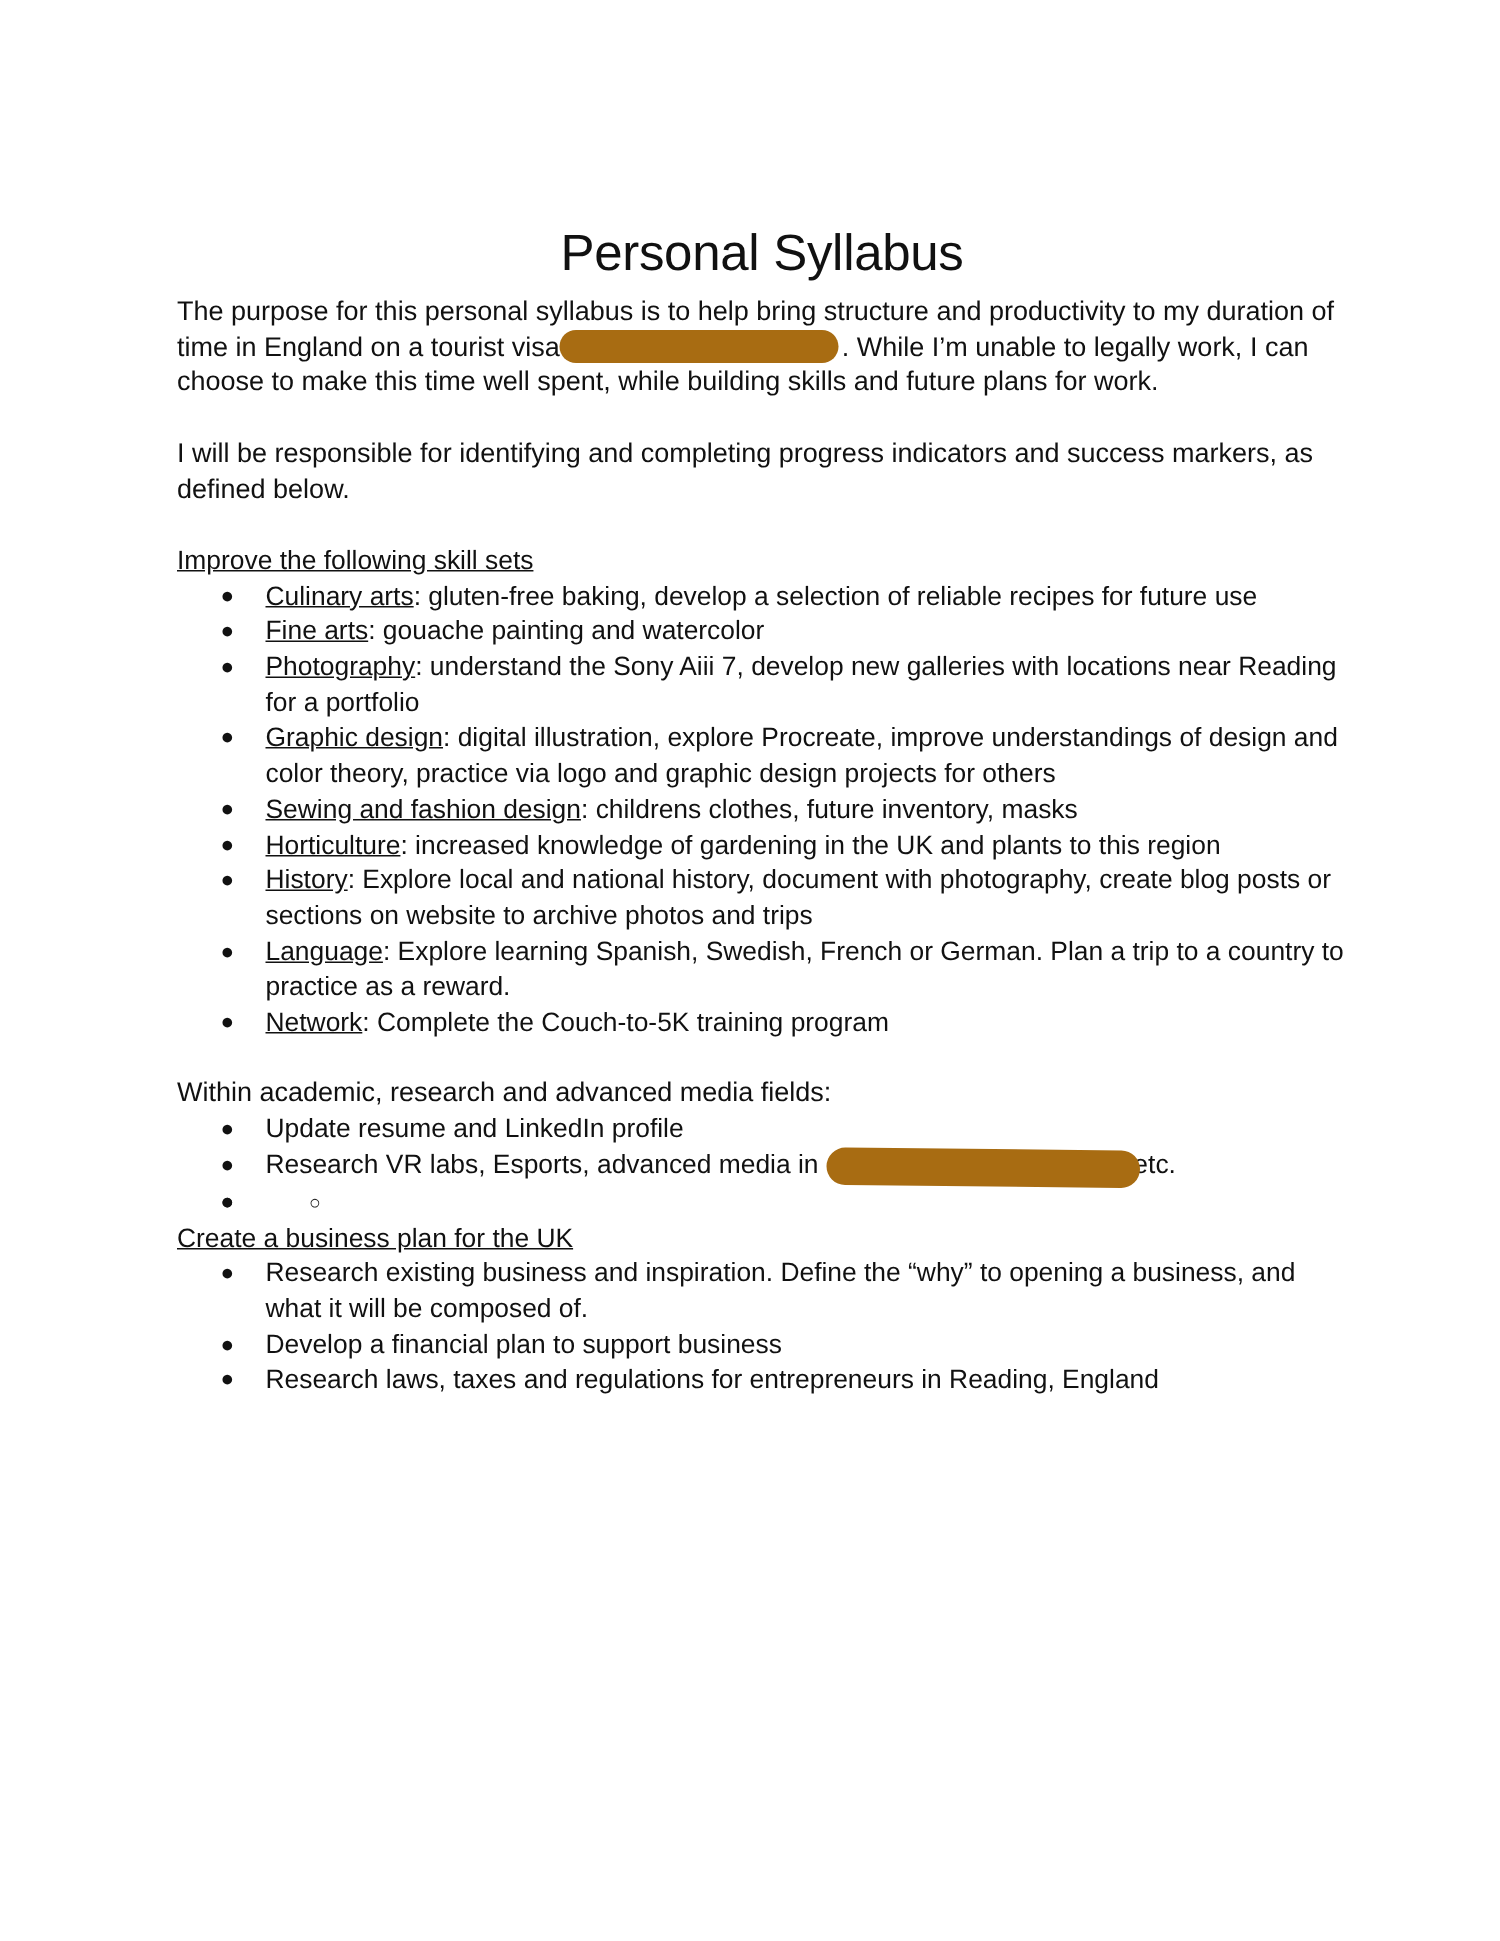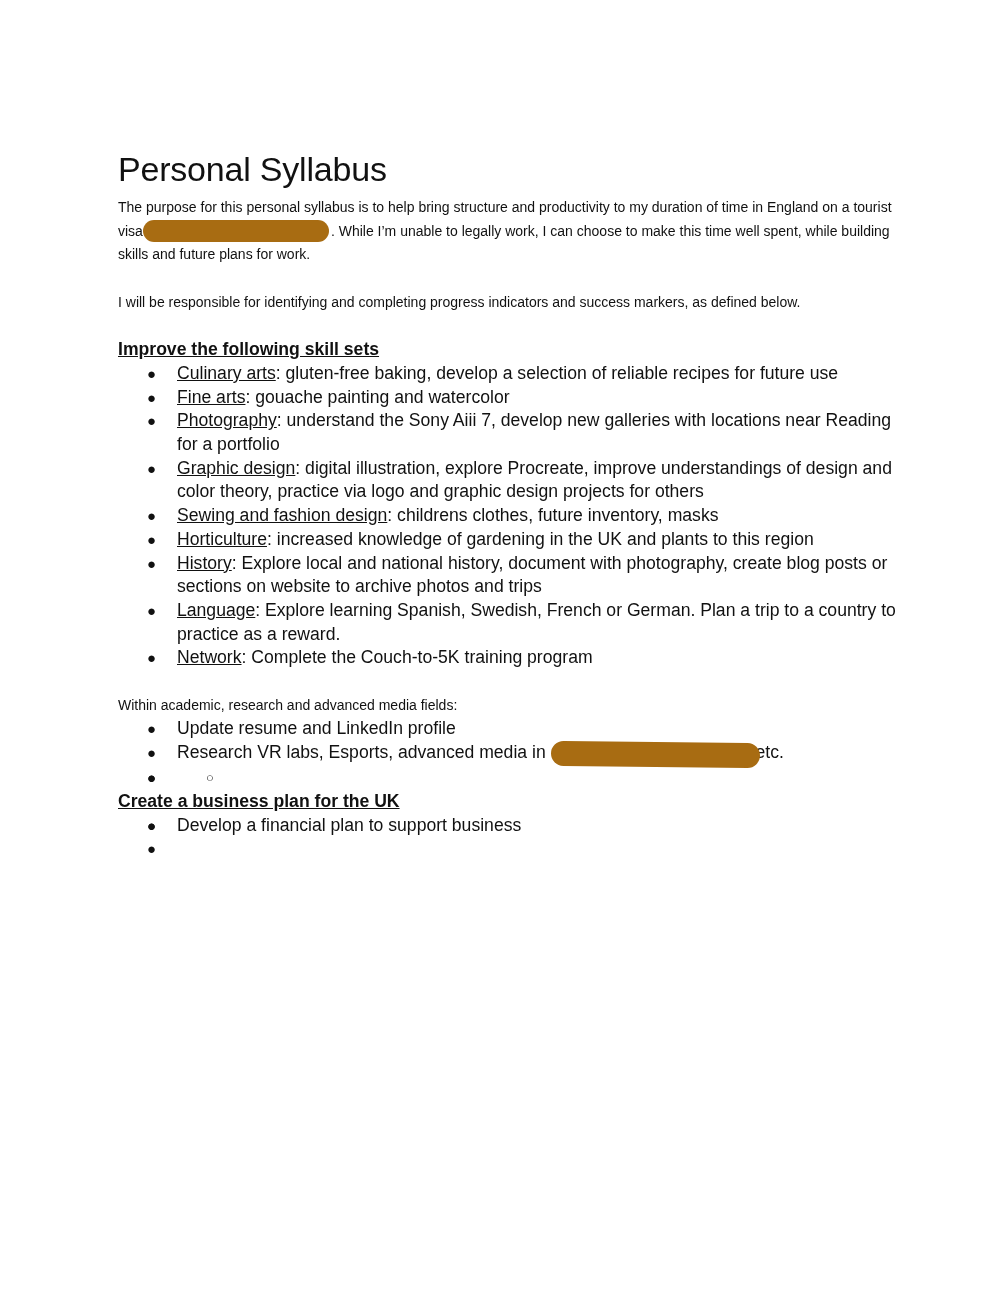--- a/index.html
+++ b/index.html
@@ -1,22 +1,22 @@
 <!DOCTYPE html>
 <html><head>
 <meta charset="utf-8">
 <style>
   html, body { margin: 0; padding: 0; background: #ffffff; }
   body { width: 1000px; height: 1294px; position: relative; overflow: hidden;
          font-family: "Liberation Sans", sans-serif; color: #111111; }
   .page { position: absolute; left: 118px; top: 148px; width: 780px; }
-  .title { font-size: 34px; font-weight: normal; margin: 0 0 6px 0; line-height: 42px; letter-spacing: -0.2px; }
-  p, .line { font-size: 14px; line-height: 23.7px; margin: 0; }
+  .title { font-size: 34px; font-weight: normal; margin: 0 0 6px 0; line-height: 42px; letter-spacing: -0.2px; text-align: center; }
+  p, .line { font-size: 18px; line-height: 23.7px; margin: 0; }
   .para { margin-bottom: 23.7px; }
-  .heading { font-weight: bold; text-decoration: underline; font-size: 17.6px; line-height: 23.7px; margin: 0; }
+  .heading { font-weight: normal; text-decoration: underline; font-size: 17.6px; line-height: 23.7px; margin: 0; }
   ul { list-style: none; margin: 0; padding: 0; }
   li { position: relative; padding-left: 59px; font-size: 17.6px; line-height: 23.7px; }
   li .bullet { position: absolute; left: 29px; top: 0; font-size: 15px; }
   li.sub { padding-left: 118px; }
   li.sub .bullet { left: 88px; font-size: 13px; }
   .term { text-decoration: underline; }
   .section { margin-bottom: 23.7px; }
   .redact { display: inline-block; background: #a86c12; border-radius: 11px; vertical-align: middle; }
   .redact-1 { width: 186px; height: 22px; margin-left: 0; margin-right: 2px; transform: translateY(-1px); }
   .redact-2 { width: 209px; height: 25px; margin-right: -4px; transform: translateY(1px) rotate(0.6deg); border-radius: 13px; }
@@ -54,18 +54,18 @@
       <li><span class="bullet">●</span><span>Research VR labs, Esports, advanced media in </span><span class="redact redact-2"></span><span>etc.</span></li>
       <li><span class="bullet">●</span></li>
       <li><span class="bullet">●</span></li>
       <li class="sub"><span class="bullet">○</span></li>
     </ul>
   </div>
 
   <div class="section">
     <p class="heading">Create a business plan for the UK</p>
     <ul>
-      <li><span class="bullet">●</span></li>
+      <li><span class="bullet">●</span><span>Research existing business and inspiration. Define the “why” to opening a business, and what it will be composed of.</span></li>
       <li><span class="bullet">●</span><span>Develop a financial plan to support business</span></li>
-      <li><span class="bullet">●</span></li>
+      <li><span class="bullet">●</span><span>Research laws, taxes and regulations for entrepreneurs in Reading, England</span></li>
     </ul>
   </div>
 </div>
 
 </body></html>

